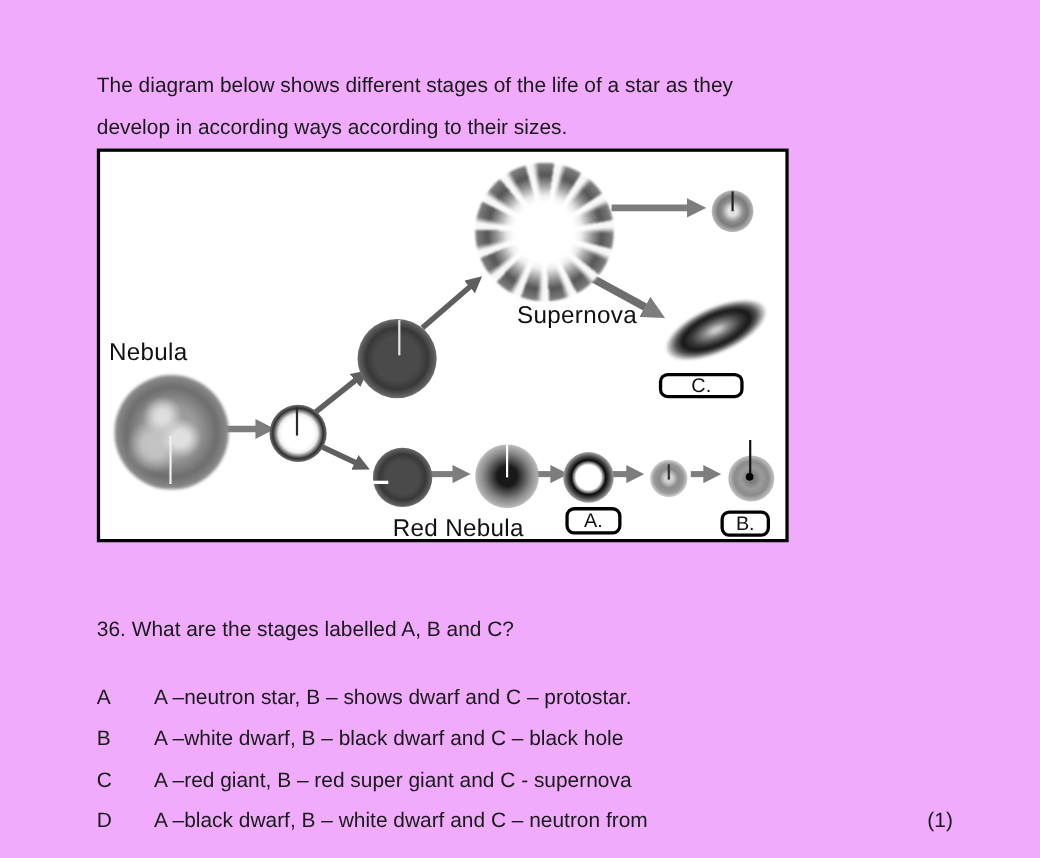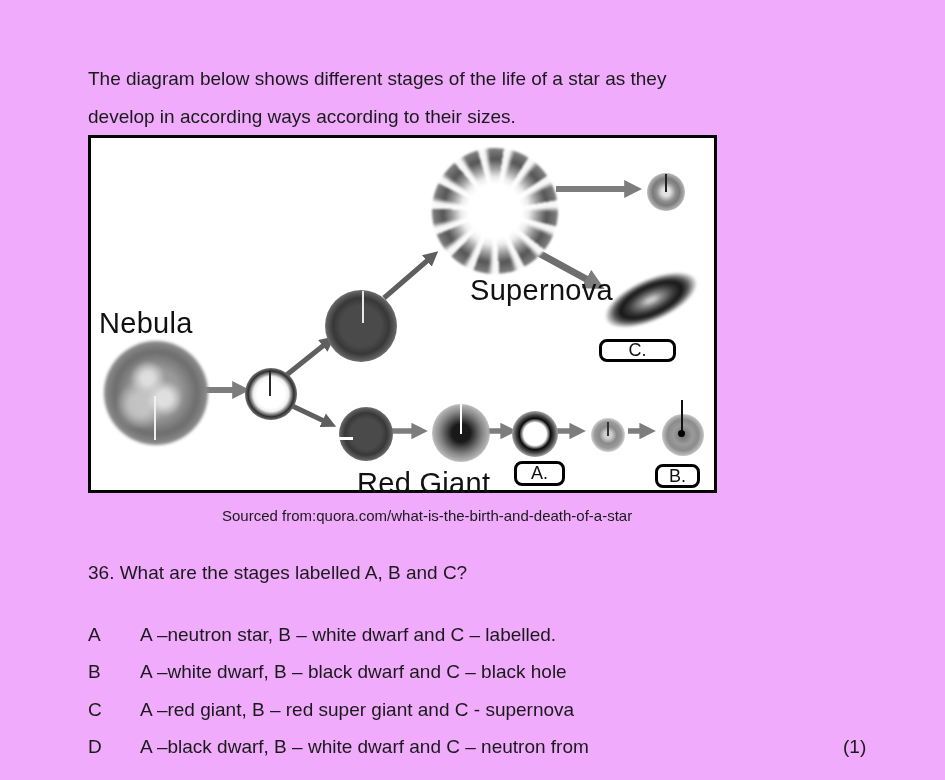--- a/index.html
+++ b/index.html
@@ -23,21 +23,21 @@
       radial-gradient(circle,#ffffff 0 30%,#ececec 38%,#9c9c9c 48%,#555555 58%,#787878 68%,#b8b8b8 79%,rgba(255,255,255,0) 93%);
       filter:blur(1.2px);}
   .neutron{background:radial-gradient(circle,#e2e2e2 0 15%,#8f8f8f 36%,#7b7b7b 50%,#ababab 66%,rgba(255,255,255,0) 86%);}
   .blackhole{background:radial-gradient(closest-side,#c9c9c9 0 8%,#8a8a8a 22%,#3a3a3a 46%,#161616 63%,#555555 76%,rgba(255,255,255,0) 96%);
       border-radius:50%;filter:blur(1px);}
   .pneb{background:radial-gradient(circle,#191919 0 22%,#555555 38%,#878787 52%,#ababab 65%,rgba(255,255,255,0) 86%);filter:blur(.6px);}
   .wdwarf{background:radial-gradient(circle,#ffffff 0 35%,#0a0a0a 48%,#454545 58%,#989898 69%,#cccccc 77%,rgba(255,255,255,0) 89%);}
   .dot1{background:radial-gradient(circle,#d0d0d0 0 15%,#8a8a8a 36%,#9a9a9a 56%,rgba(255,255,255,0) 82%);}
   .dot2{background:radial-gradient(circle,#7a7a7a 0 10%,#9b9b9b 32%,#8b8b8b 52%,#bcbcbc 68%,rgba(255,255,255,0) 87%);}
   .tick{position:absolute;}
-  .dlabel{position:absolute;font-size:29px;color:#111;white-space:nowrap;letter-spacing:.3px;}
+  .dlabel{position:absolute;font-size:22px;color:#111;white-space:nowrap;letter-spacing:.3px;}
   .tagbox{position:absolute;border:3px solid #000;border-radius:8px;background:#fff;
           display:flex;align-items:center;justify-content:center;font-size:18px;color:#111;box-sizing:border-box;}
   .source{position:absolute;left:222px;top:507px;font-size:15px;white-space:nowrap;}
   .question{position:absolute;left:88px;top:562px;font-size:19px;white-space:nowrap;}
   .option{position:absolute;left:88px;font-size:19px;white-space:nowrap;}
   .opt-letter{display:inline-block;width:52px;}
   .marks{position:absolute;left:843px;top:736px;font-size:19px;}
   .arrowsvg{position:absolute;left:-3px;top:-3px;}
 </style>
 </head>
@@ -101,35 +101,34 @@
       <div class="blob dot1" style="left:500px;top:280px;width:34px;height:34px;"></div>
       <div class="tick" style="left:516px;top:284px;width:2px;height:14px;background:#333;"></div>
 
       <div class="tick" style="left:578px;top:262px;width:24px;height:16px;background:#fff;"></div>
       <div class="blob dot2" style="left:571px;top:276px;width:42px;height:42px;"></div>
       <div class="tick" style="left:590px;top:262px;width:2px;height:34px;background:#111;"></div>
       <div class="tick" style="left:587px;top:292px;width:7px;height:7px;background:#000;border-radius:50%;"></div>
 
       <div class="dlabel" style="left:8px;top:169px;">Nebula</div>
       <div class="dlabel" style="left:379px;top:136px;">Supernova</div>
-      <div class="dlabel" style="left:266px;top:329px;">Red Giant</div>
+      <div class="dlabel" style="left:266px;top:329px;">Red Nebula</div>
 
       <div class="tagbox" style="left:423px;top:323px;width:51px;height:25px;">A.</div>
       <div class="tagbox" style="left:564px;top:326px;width:45px;height:24px;">B.</div>
       <div class="tagbox" style="left:508px;top:201px;width:77px;height:23px;">C.</div>
 
     </div>
   </div>
 
-  <div class="source">Sourced from:quora.com/what-is-the-birth-and-death-of-a-star</div>
 
   <div class="question">36. What are the stages labelled A, B and C?</div>
 
   <div class="option" style="top:624px;">
-    <span class="opt-letter">A</span><span class="opt-text">A –neutron star, B – white dwarf and C – labelled.</span>
+    <span class="opt-letter">A</span><span class="opt-text">A –neutron star, B – shows dwarf and C – protostar.</span>
   </div>
   <div class="option" style="top:699px;">
     <span class="opt-letter">C</span><span class="opt-text">A –red giant, B – red super giant and C - supernova</span>
   </div>
   <div class="option" style="top:661px;">
     <span class="opt-letter">B</span><span class="opt-text">A –white dwarf, B – black dwarf and C – black hole</span>
   </div>
   <div class="option" style="top:736px;">
     <span class="opt-letter">D</span><span class="opt-text">A –black dwarf, B – white dwarf and C – neutron from</span>
   </div>

